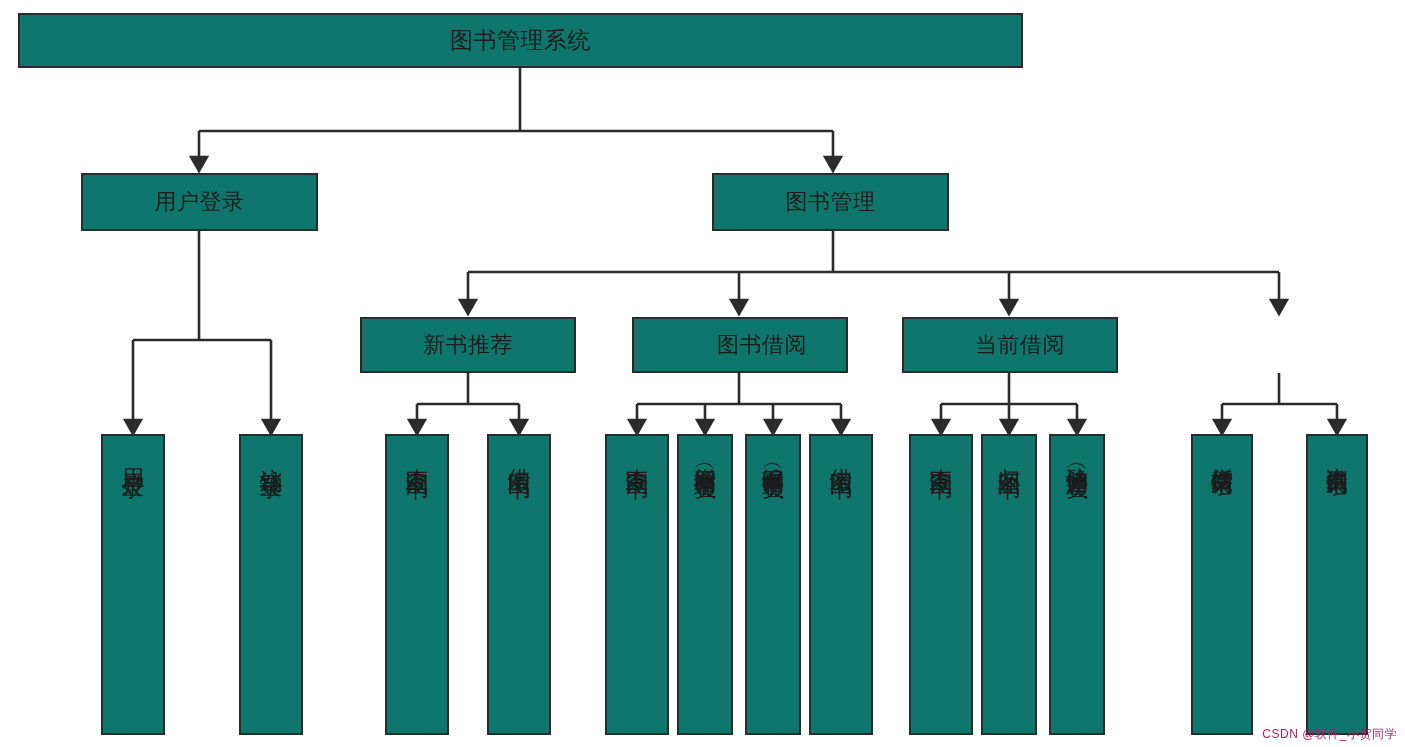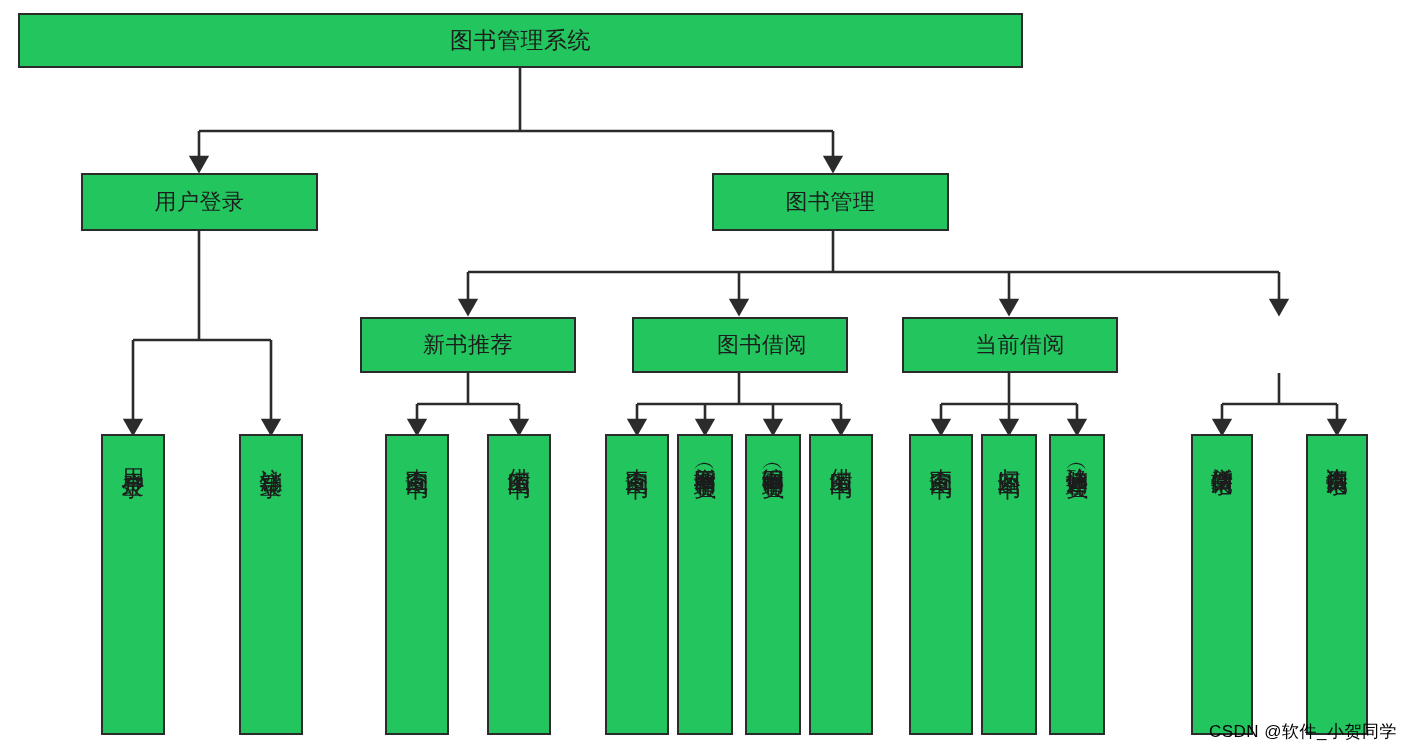--- a/index.html
+++ b/index.html
@@ -23,21 +23,21 @@
     position: absolute;
     left: 0;
     top: 0;
     width: 1405px;
     height: 747px;
     pointer-events: none;
   }
   .node {
     position: absolute;
     box-sizing: border-box;
-    background: #22c55e;
+    background: #0f766e;
     border: 2.5px solid #2b2b2b;
     display: flex;
     align-items: center;
     justify-content: center;
     z-index: 2;
   }
   .node-label {
     display: block;
     text-align: center;
     line-height: 1.08;
@@ -69,22 +69,22 @@
     text-align: left;
   }
   .node.leaf.tall-text .node-label {
     letter-spacing: 1.5px;
     font-size: 22px;
   }
   #watermark {
     position: absolute;
     right: 8px;
     bottom: 4px;
-    font-size: 17px;
-    color: #000000;
+    font-size: 12px;
+    color: #be185d;
     letter-spacing: 0.5px;
     z-index: 5;
     white-space: nowrap;
     font-family: "Liberation Sans", "DejaVu Sans", sans-serif;
   }
 </style>
 </head>
 <body>
 
 <div id="diagram-root">

